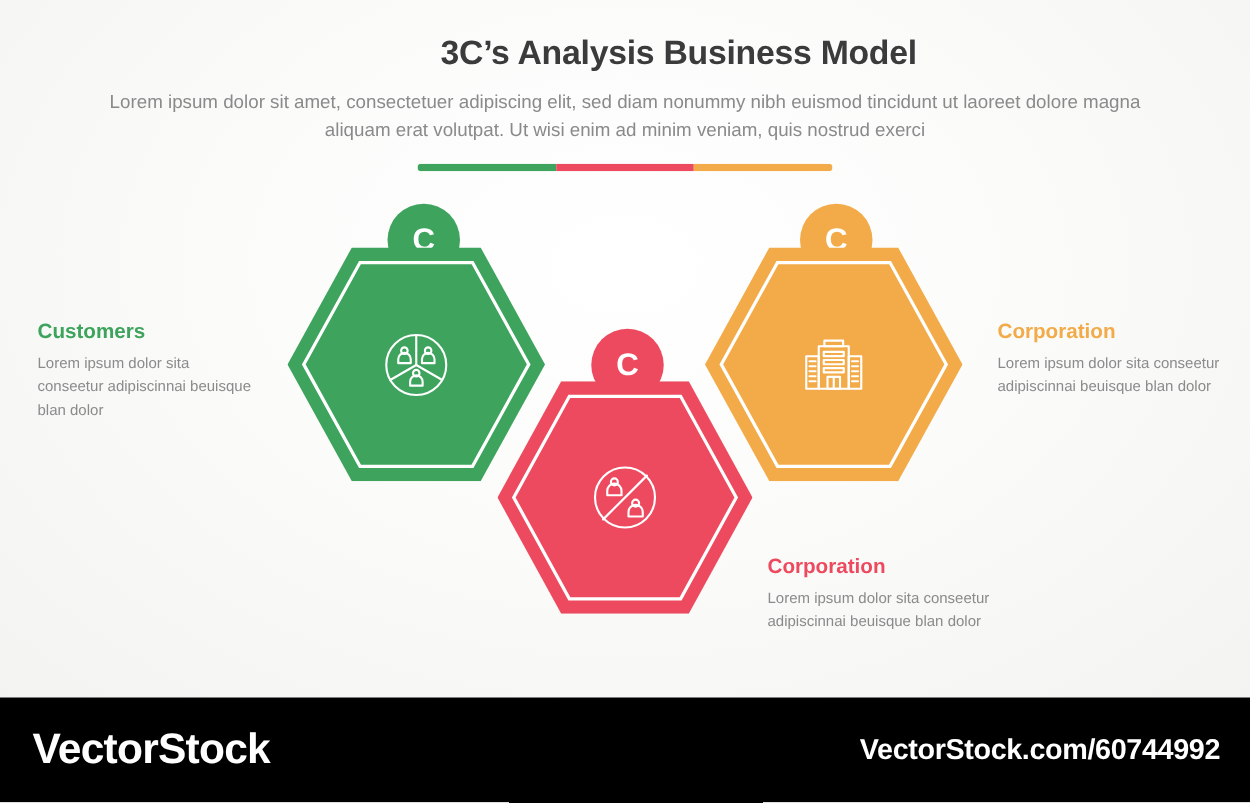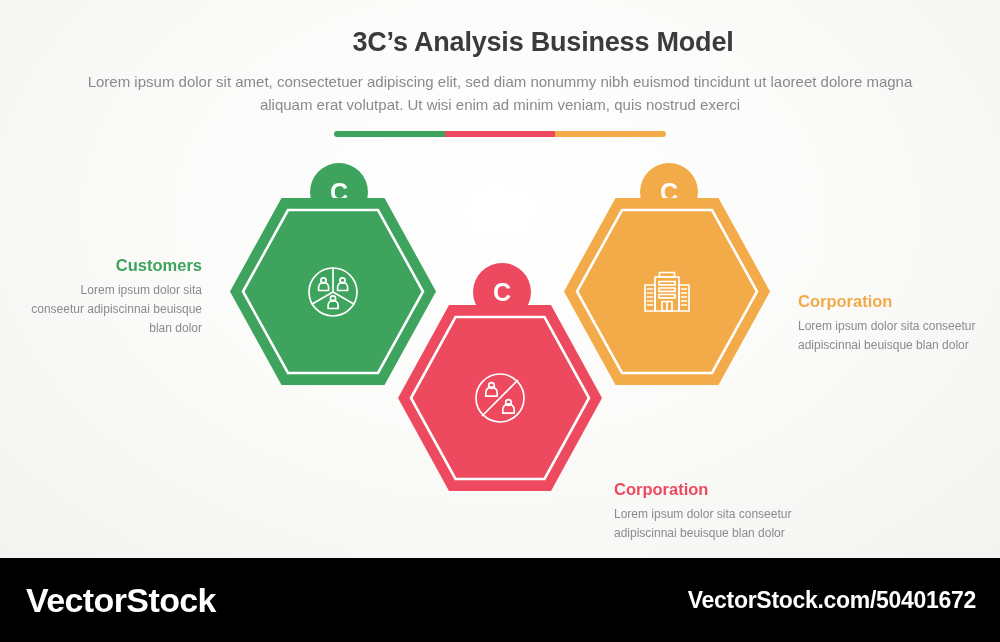--- a/index.html
+++ b/index.html
@@ -90,22 +90,22 @@
     font-weight: bold;
     margin: 0 0 7px 0;
     line-height: 1.1;
   }
   .tblock .desc {
     font-size: 12px;
     line-height: 19px;
     color: #8b8b8b;
     margin: 0;
   }
-  .align-right { text-align: right; }
-  .align-left  { text-align: left; margin-top: 36px; }
+  .align-right { }
+  .align-left  { text-align: left; }
 
   
   .footer {
     position: absolute;
     left: 0; top: 558px;
     width: 1000px;
     height: 84px;
     background: #000000;
   }
   .footer-logo {
@@ -262,16 +262,16 @@
 
     <div class="tblock align-left" style="left:614px; top:444px; width:178px;">
       <p class="heading" style="color:#ed4a5f;">Corporation</p>
       <p class="desc">Lorem ipsum dolor sita conseetur adipiscinnai beuisque blan dolor</p>
     </div>
 
   </div>
 
   <div class="footer">
     <div class="footer-logo">VectorStock</div>
-    <div class="footer-url">VectorStock.com/50401672</div>
+    <div class="footer-url">VectorStock.com/60744992</div>
   </div>
 
 </div>
 
 </body></html>

